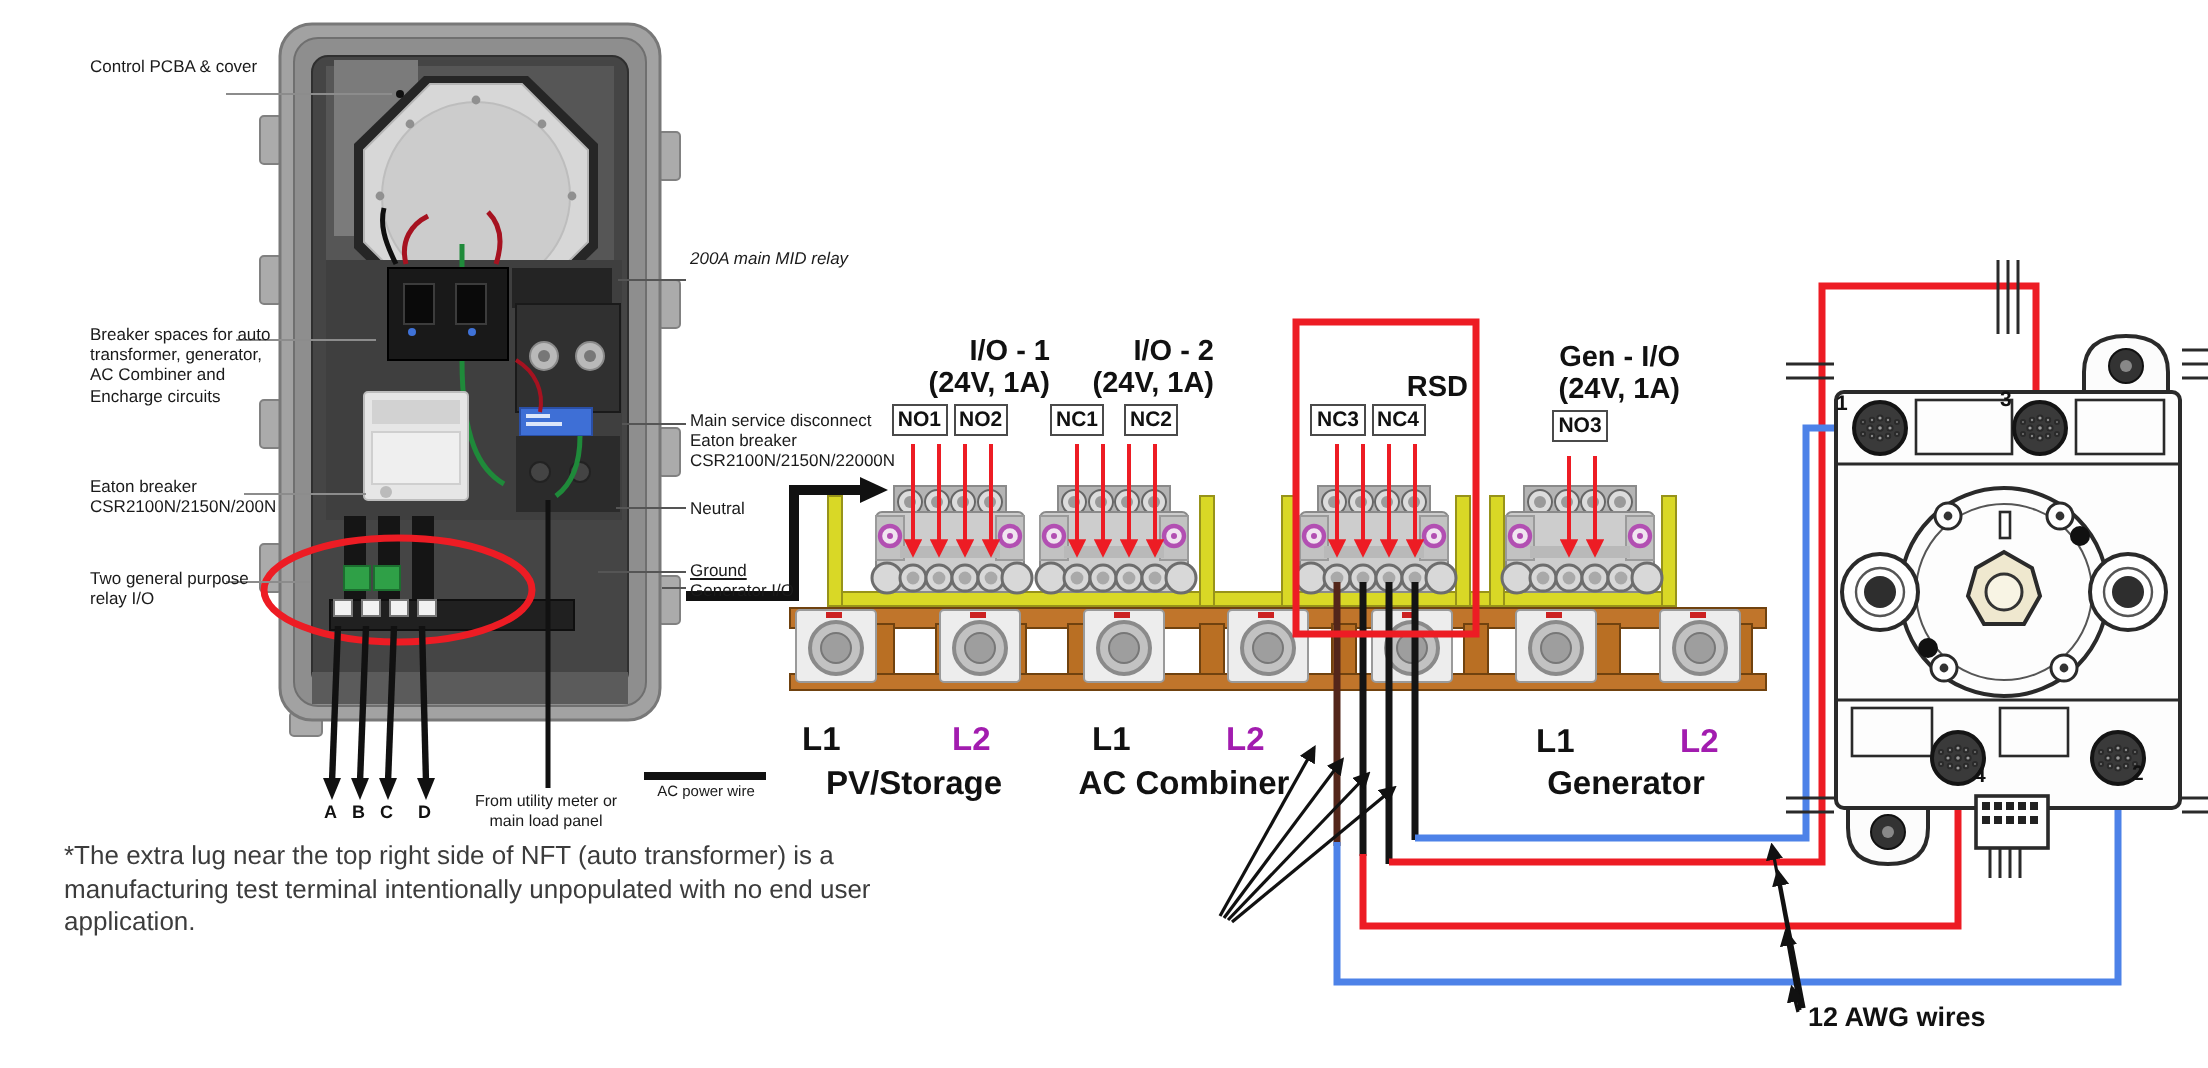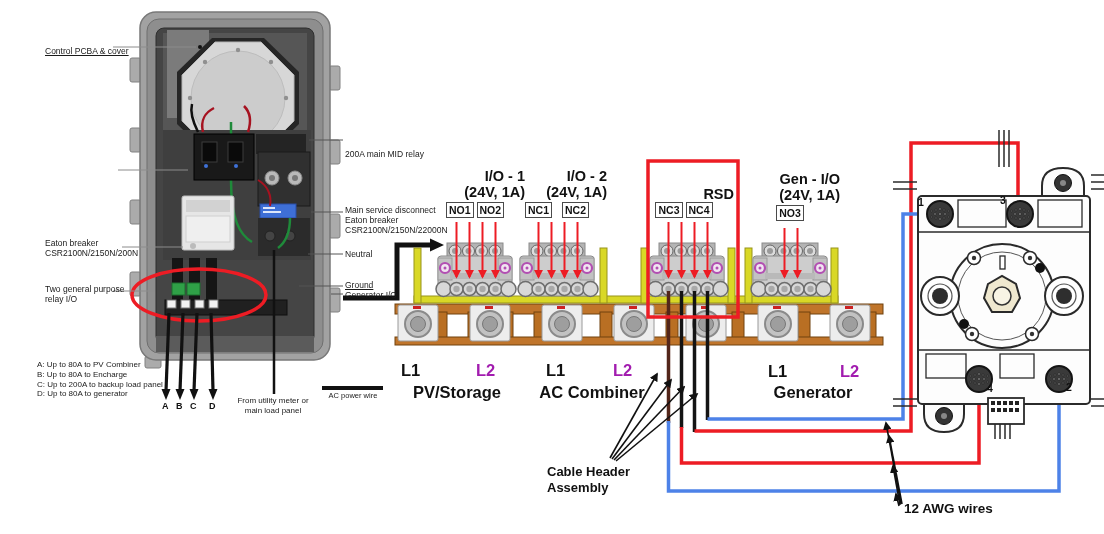--- a/index.html
+++ b/index.html
@@ -344,39 +344,42 @@
           <path d="M1005,424 V439"></path>
           <path d="M1010,424 V439"></path>
     </g>
     <use href="#knurl" x="940" y="214"></use>
     <use href="#knurl" x="1020" y="214"></use>
     <use href="#knurl" x="979" y="379"></use>
     <use href="#knurl" x="1059" y="379"></use>
   </g>
 </svg>
 
-  <div class="lbl" style="left:45px;top:46px;text-decoration:underline;">Control PCBA &amp; cover</div>
+  <div class="lbl" style="left:45px;top:28px;">Control PCBA &amp; cover</div>
+  <div class="lbl" style="left:45px;top:162px;">Breaker spaces for auto
+transformer, generator,
+AC Combiner and
+Encharge circuits</div>
   <div class="lbl" style="left:45px;top:238px;">Eaton breaker
 CSR2100N/2150N/200N</div>
   <div class="lbl" style="left:45px;top:284px;">Two general purpose
 relay I/O</div>
-  <div class="lbl" style="left:345px;top:149px;">200A main MID relay</div>
+  <div class="lbl" style="left:345px;top:124px;font-style:italic;">200A main MID relay</div>
   <div class="lbl" style="left:345px;top:205px;">Main service disconnect
 Eaton breaker
 CSR2100N/2150N/22000N</div>
   <div class="lbl" style="left:345px;top:249px;">Neutral</div>
   <div class="lbl" style="left:345px;top:280px;text-decoration:underline;">Ground</div>
   <div class="lbl" style="left:345px;top:290px;">Generator I/O</div>
-  <div class="lbl lbl-sm" style="left:37px;top:360px;">A: Up to 80A to PV Combiner
-B: Up to 80A to Encharge
-C: Up to 200A to backup load panel
-D: Up to 80A to generator</div>
   <div class="lbl lbl-sm lbl-c" style="left:228px;top:396px;width:90px;">From utility meter or
 main load panel</div>
   <div class="lbl lbl-sm lbl-c" style="left:322px;top:391px;width:62px;font-size:7.5px;">AC power wire</div>
+  <div class="footnote" style="left:32px;top:420px;">*The extra lug near the top right side of NFT (auto transformer) is a
+manufacturing test terminal intentionally unpopulated with no end user
+application.</div>
 
   <div class="letter" style="left:162px;top:401px;">A</div>
   <div class="letter" style="left:176px;top:401px;">B</div>
   <div class="letter" style="left:190px;top:401px;">C</div>
   <div class="letter" style="left:209px;top:401px;">D</div>
 
   <div class="group-title" style="left:425px;top:169px;width:100px;">I/O - 1</div>
   <div class="group-title" style="left:425px;top:185px;width:100px;">(24V, 1A)</div>
   <div class="cbox-row" style="left:425px;top:202px;width:100px;">
     <span class="cbox">NO1</span>
@@ -402,21 +405,19 @@
   <div class="l1lbl" style="left:401px;top:361px;">L1</div>
   <div class="l2lbl" style="left:476px;top:361px;">L2</div>
   <div class="sec-name" style="left:396px;top:383px;width:122px;">PV/Storage</div>
   <div class="l1lbl" style="left:546px;top:361px;">L1</div>
   <div class="l2lbl" style="left:613px;top:361px;">L2</div>
   <div class="sec-name" style="left:530px;top:383px;width:124px;">AC Combiner</div>
   <div class="l1lbl" style="left:768px;top:362px;">L1</div>
   <div class="l2lbl" style="left:840px;top:362px;">L2</div>
   <div class="sec-name" style="left:763px;top:383px;width:100px;">Generator</div>
 
-  <div class="callout-b" style="left:547px;top:464px;">Cable Header
-Assembly</div>
   <div class="callout-b" style="left:904px;top:501px;font-size:13.5px;">12 AWG wires</div>
 
   <div class="swnum" style="left:918px;top:196px;">1</div>
   <div class="swnum" style="left:1066px;top:381px;">2</div>
   <div class="swnum" style="left:1000px;top:194px;">3</div>
   <div class="swnum" style="left:987px;top:382px;">4</div>
 </div>
 
 </body></html>

